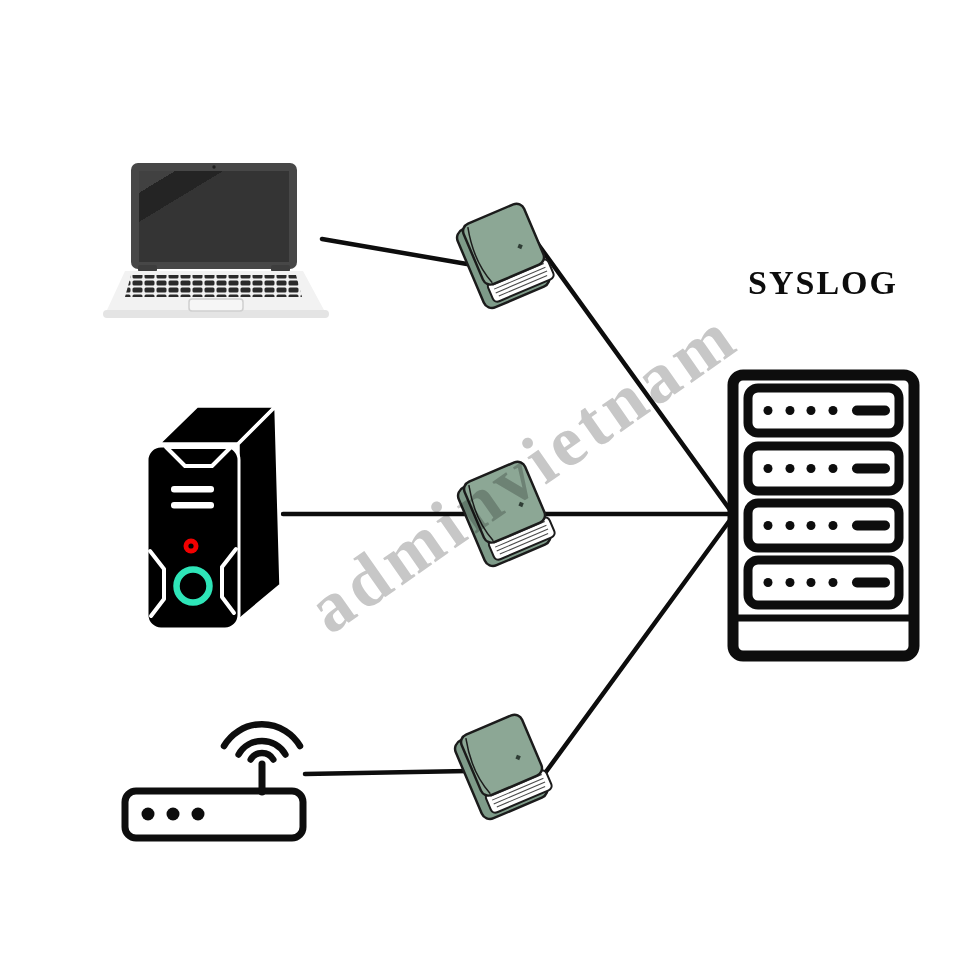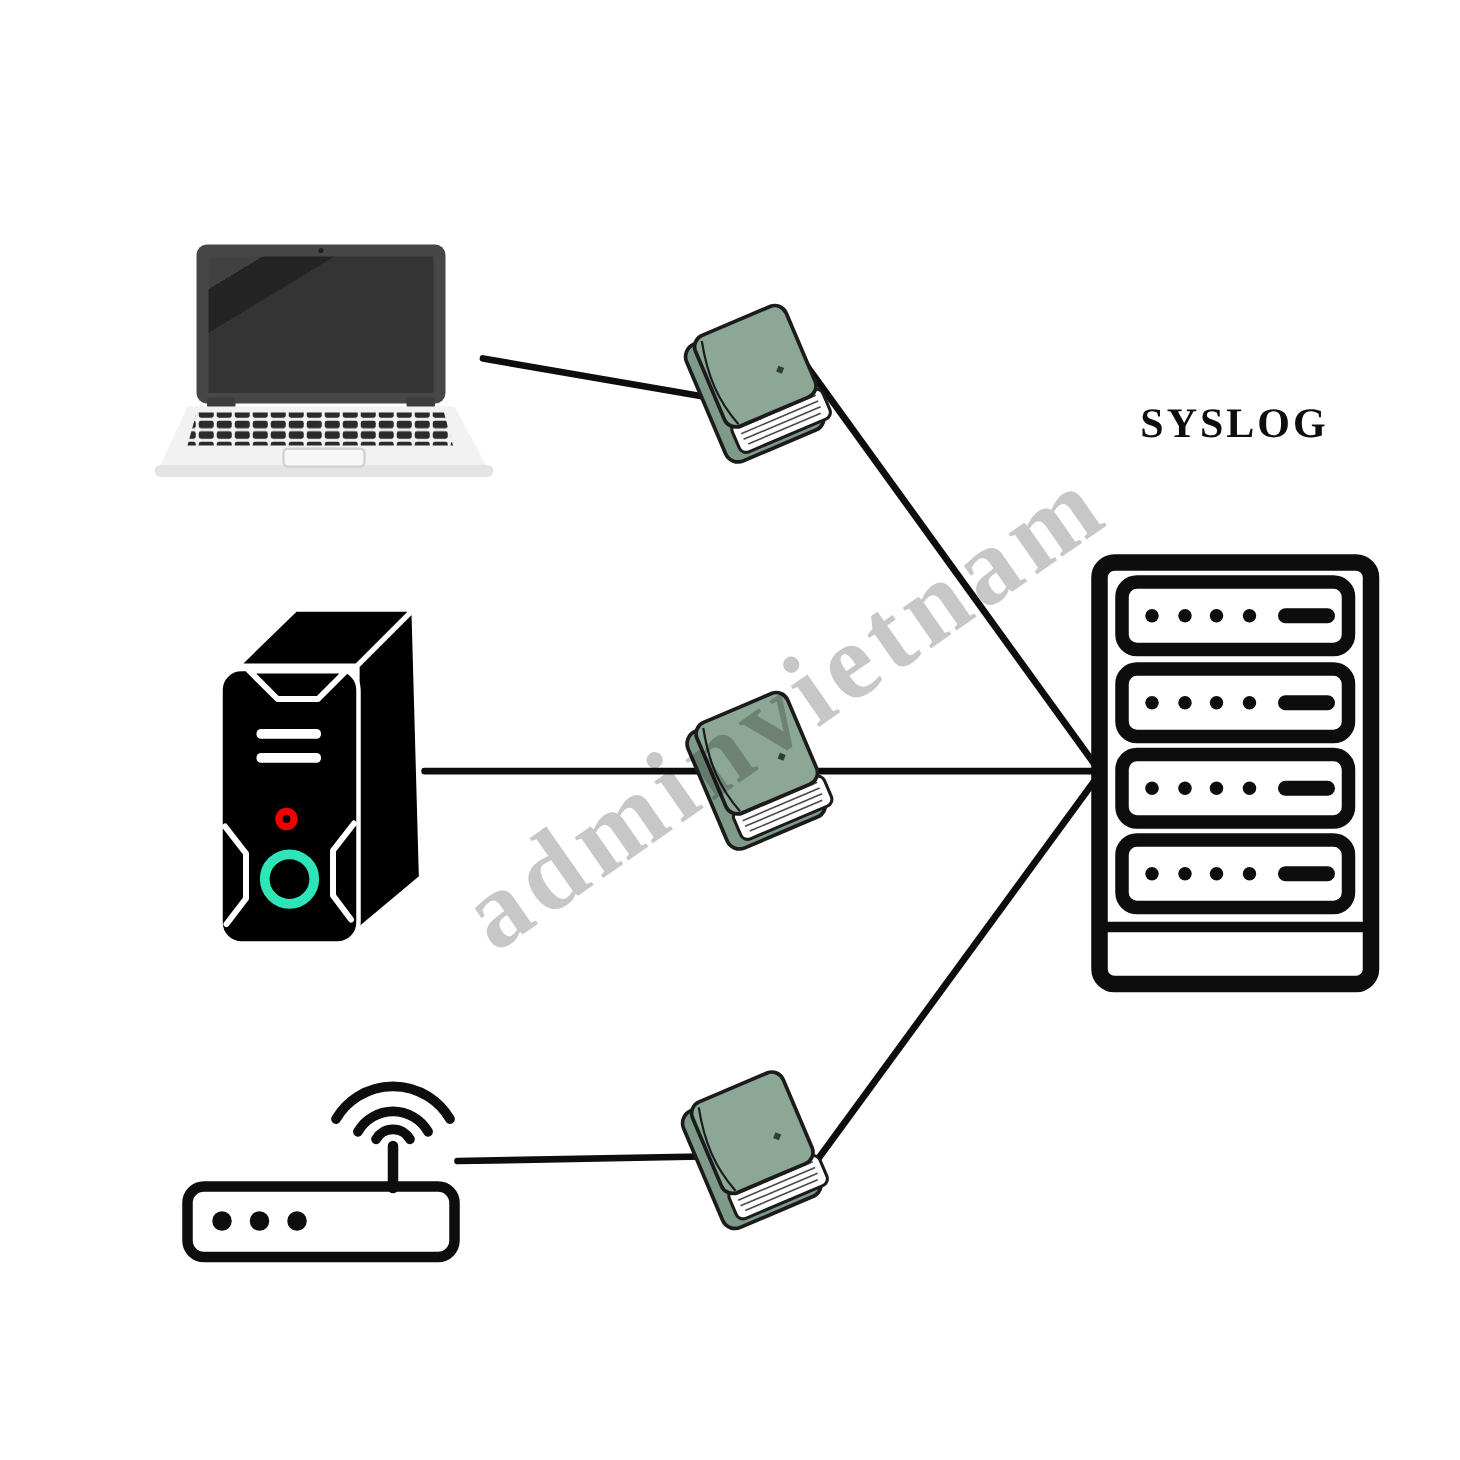--- a/index.html
+++ b/index.html
@@ -12,21 +12,21 @@
     font-family:"Liberation Serif", serif;
   }
   #scene{position:absolute;left:0;top:0;z-index:1;}
   #server-title{
     position:absolute;
     left:716px;top:256px;width:214px;
     z-index:2;
     text-align:center;
     font-family:"Liberation Serif", serif;
     font-weight:700;
-    font-size:28px;
+    font-size:34px;
     line-height:54px;
     letter-spacing:2px;
     color:#0d0d0d;
     user-select:none;
   }
   #watermark{
     position:absolute;
     left:523px;top:472px;
     z-index:3;
     transform:translate(-50%,-50%) rotate(-35deg);

